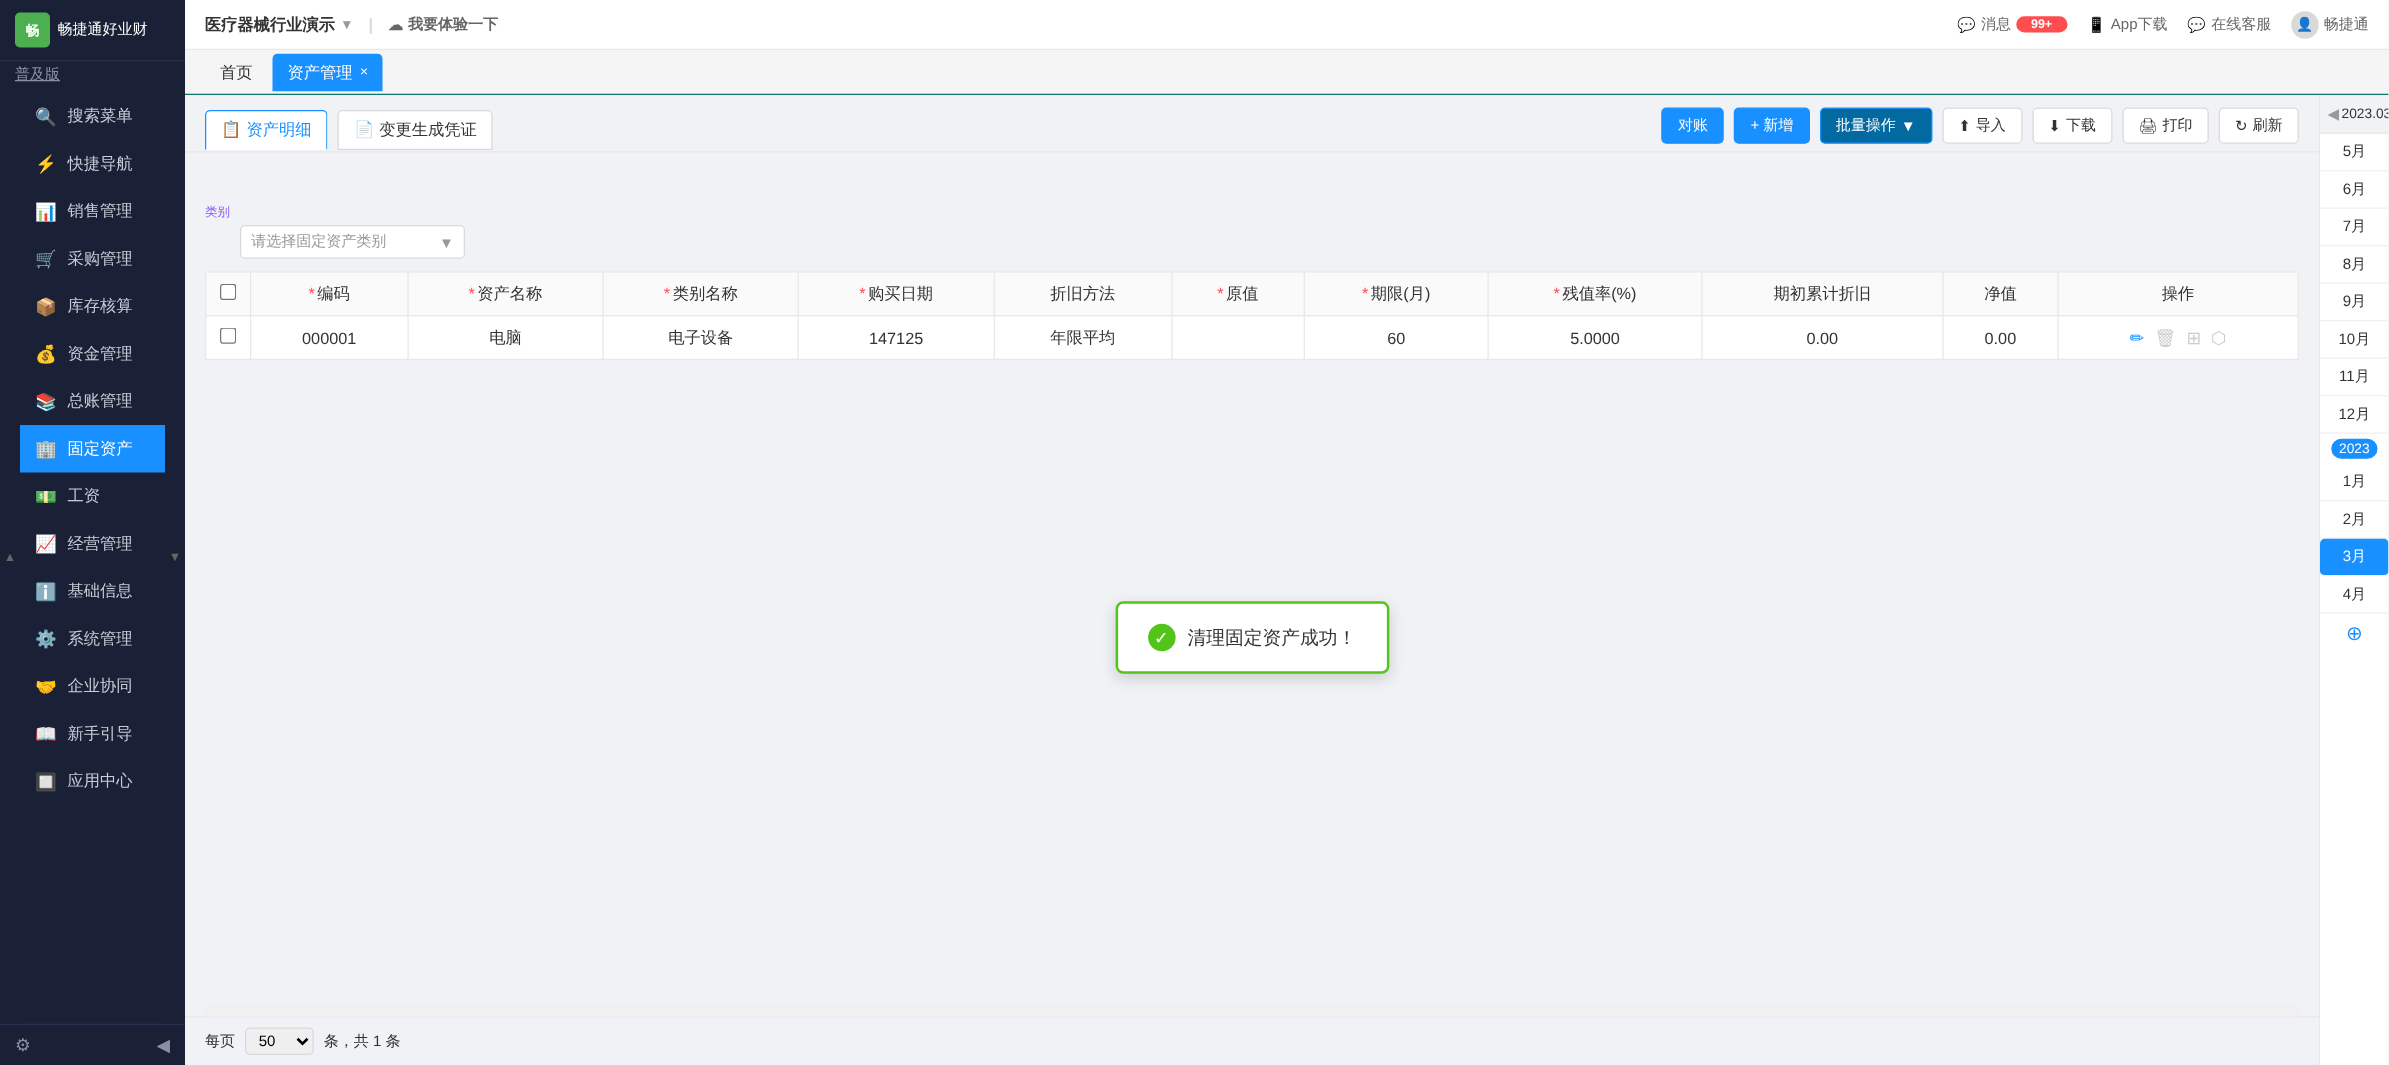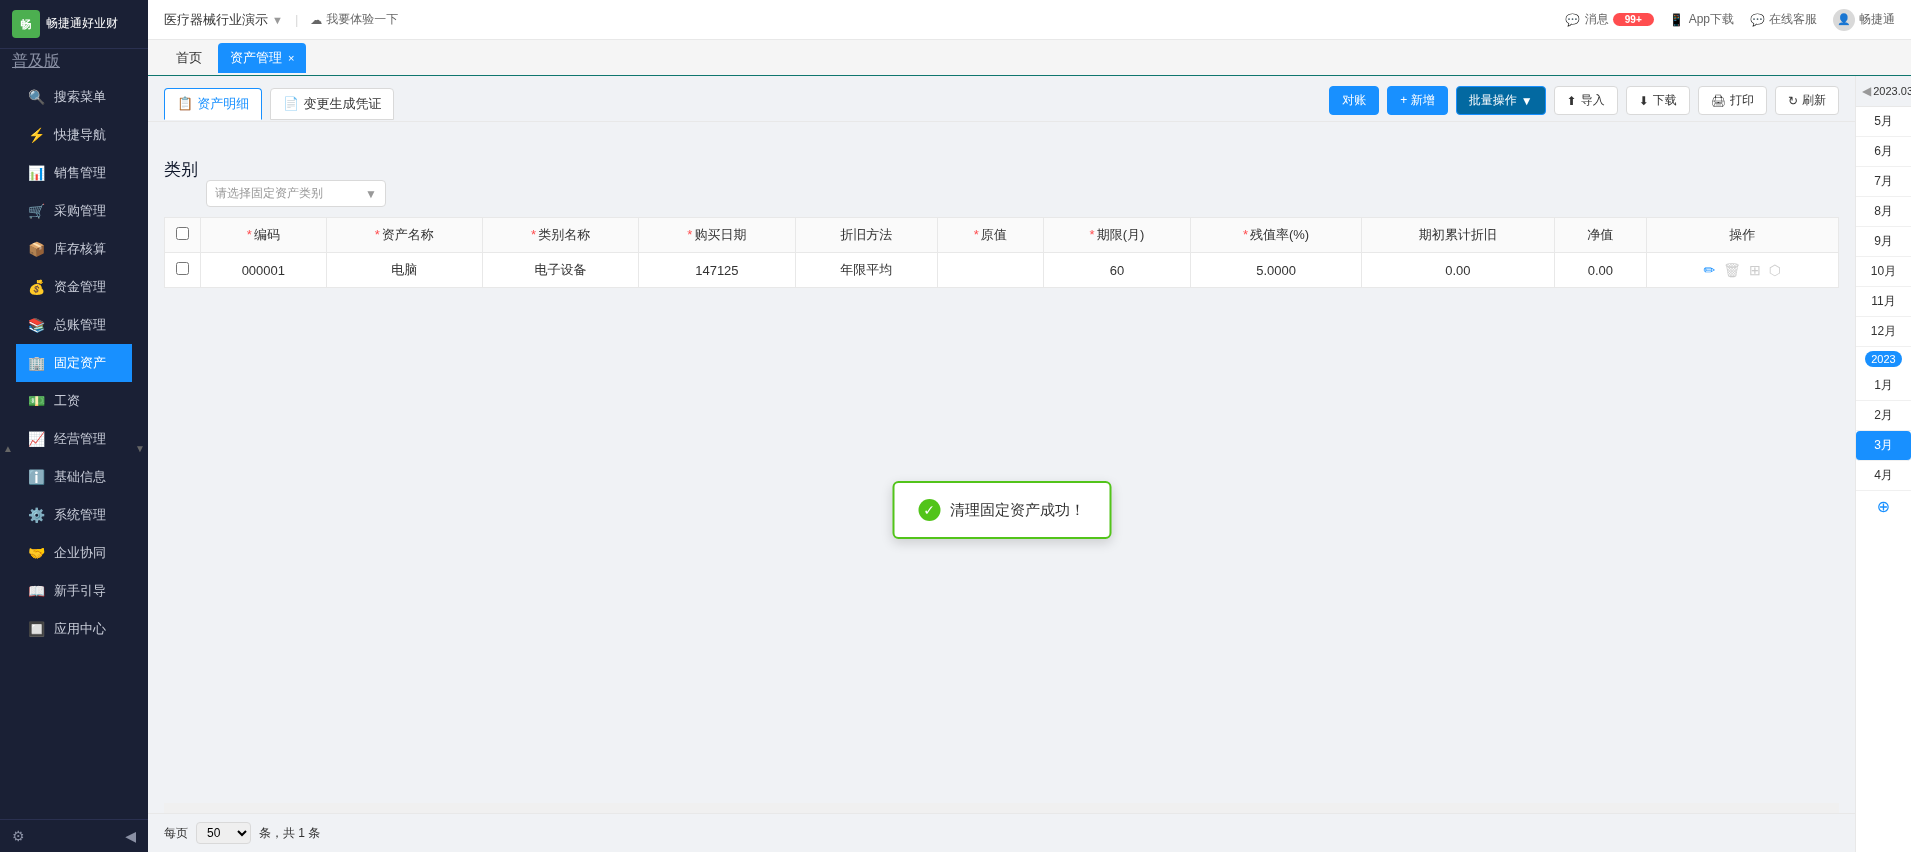--- a/index.html
+++ b/index.html
@@ -24,21 +24,21 @@
       border-bottom: 1px solid #2a3050;
     }
     .sidebar-logo .logo-icon {
       width: 28px; height: 28px;
       background: #4caf50;
       border-radius: 4px;
       display: flex; align-items: center; justify-content: center;
       color: white; font-size: 11px; font-weight: bold;
     }
     .sidebar-logo .logo-text { font-size: 12px; color: #fff; line-height: 1.3; }
-    .sidebar-edition { font-size: 16px; color: #8a90a4; padding: 2px 12px 6px; text-decoration: underline; }
+    .sidebar-edition { font-size: 12px; color: #8a90a4; padding: 2px 12px 6px; text-decoration: underline; }
 
     .sidebar-scroll {
       flex: 1;
       overflow-y: auto;
       overflow-x: hidden;
     }
     .sidebar-scroll::-webkit-scrollbar { width: 3px; }
     .sidebar-scroll::-webkit-scrollbar-thumb { background: #3a4060; }
 
     .sidebar-item {
@@ -83,20 +83,21 @@
       align-items: center;
       padding: 0 16px;
       border-bottom: 1px solid #e8e8e8;
       justify-content: space-between;
       flex-shrink: 0;
     }
     .header-left {
       display: flex;
       align-items: center;
       gap: 8px;
+      font-weight: bold;
     }
     .header-company {
       display: flex; align-items: center; gap: 4px;
       font-size: 13px; color: #333; cursor: pointer;
     }
     .header-divider { color: #d9d9d9; margin: 0 4px; }
     .header-experience {
       display: flex; align-items: center; gap: 4px;
       color: #666; font-size: 12px; cursor: pointer;
     }
@@ -193,21 +194,21 @@
     }
 
     
     .filter-bar {
       display: flex;
       align-items: center;
       padding: 10px 16px;
       gap: 8px;
       flex-shrink: 0;
     }
-    .filter-label { font-size: 17px; color: #0f172a; text-align: right; }
+    .filter-label { font-size: 10px; color: #8b5cf6; text-align: right; }
     .filter-select {
       display: flex; align-items: center; gap: 4px;
       border: 1px solid #d9d9d9;
       border-radius: 4px;
       padding: 4px 8px;
       background: #fff;
       cursor: pointer;
       font-size: 12px;
       color: #999;
       min-width: 180px;

